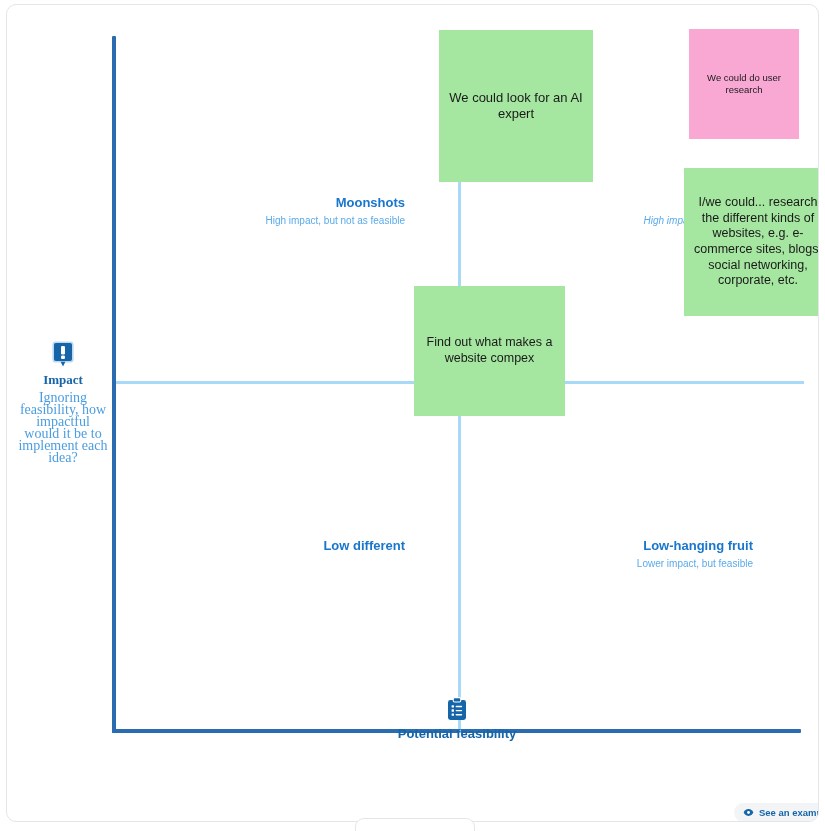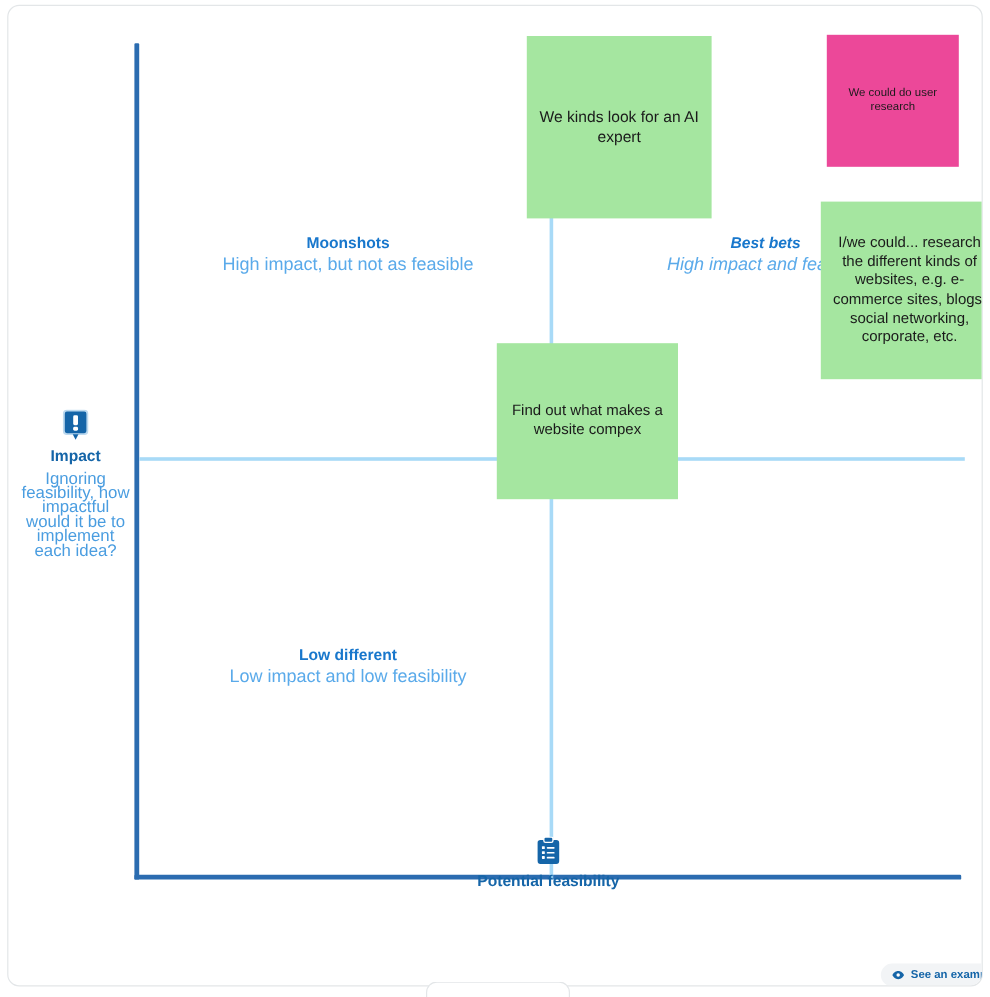--- a/index.html
+++ b/index.html
@@ -70,50 +70,51 @@
     left: 451px;
     top: 31px;
     width: 3px;
     height: 697px;
     background: #a8daf7;
   }
 
   
   .quad-label {
     position: absolute;
-    text-align: center;
+    text-align: right;
     width: 230px;
   }
   .quad-title {
     font-size: 13px;
     font-weight: bold;
     color: #1877cc;
     line-height: 16px;
     white-space: nowrap;
   }
   .quad-sub {
-    font-size: 15px;
+    font-size: 10px;
     color: #5aaaea;
     line-height: 14px;
     margin-top: 3px;
     white-space: nowrap;
   }
 
   .quad-moonshots   { left: 168px; top: 190px; }
   .quad-bestbets    { left: 516px; top: 190px; font-style: italic; }
   .quad-lowpriority { left: 168px; top: 533px; }
   .quad-lowhanging  { left: 516px; top: 533px; }
 
   
   .axis-caption-y {
     position: absolute;
     left: 10px;
     top: 336px;
     width: 92px;
     text-align: center;
+    font-family: Liberation Serif, serif;
   }
   .axis-caption-x {
     position: absolute;
     left: 150px;
     top: 692px;
     width: 600px;
     text-align: center;
   }
   .axis-title {
     font-size: 13px;
@@ -145,21 +146,21 @@
     display: flex;
     align-items: center;
     justify-content: center;
     text-align: center;
     padding: 10px;
     color: #1a1a1a;
     line-height: 1.25;
     overflow: hidden;
   }
   .note-green { background: #a5e6a0; }
-  .note-purple { background: #ec4899; }
+  .note-purple { background: #f9a8d4; }
 
   .note-ai {
     left: 432px; top: 25px;
     width: 154px; height: 152px;
     font-size: 13px;
   }
   .note-research {
     left: 682px; top: 24px;
     width: 110px; height: 110px;
     font-size: 9.5px;
@@ -236,25 +237,28 @@
       <div class="quad-sub">High impact, but not as feasible</div>
     </div>
 
     <div class="quad-label quad-bestbets">
       <div class="quad-title">Best bets</div>
       <div class="quad-sub">High impact and feasible</div>
     </div>
 
     <div class="quad-label quad-lowpriority">
       <div class="quad-title">Low different</div>
-      <div class="quad-sub">Low impact and low feasibility</div>
-    </div>
-
-
-    <div class="note note-green note-ai">We kinds look for an AI expert</div>
+    </div>
+
+    <div class="quad-label quad-lowhanging">
+      <div class="quad-title">Low-hanging fruit</div>
+      <div class="quad-sub">Lower impact, but feasible</div>
+    </div>
+
+    <div class="note note-green note-ai">We could look for an AI expert</div>
 
     <div class="note note-purple note-research">We could do user research</div>
 
     <div class="note note-green note-websites">I/we could... research the different kinds of websites, e.g. e-commerce sites, blogs, social networking, corporate, etc.</div>
 
     <div class="note note-green note-complex">Find out what makes a website compex</div>
 
     <div class="axis-caption-x">
       <svg class="icon-feas" width="20" height="24" viewBox="0 0 20 24">
         <rect x="1" y="3" width="18" height="20" rx="2.4" fill="#1565a8"></rect>

